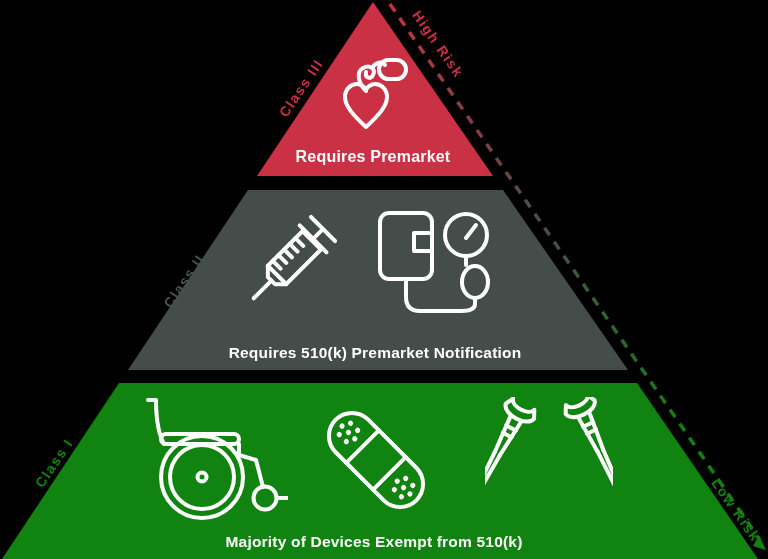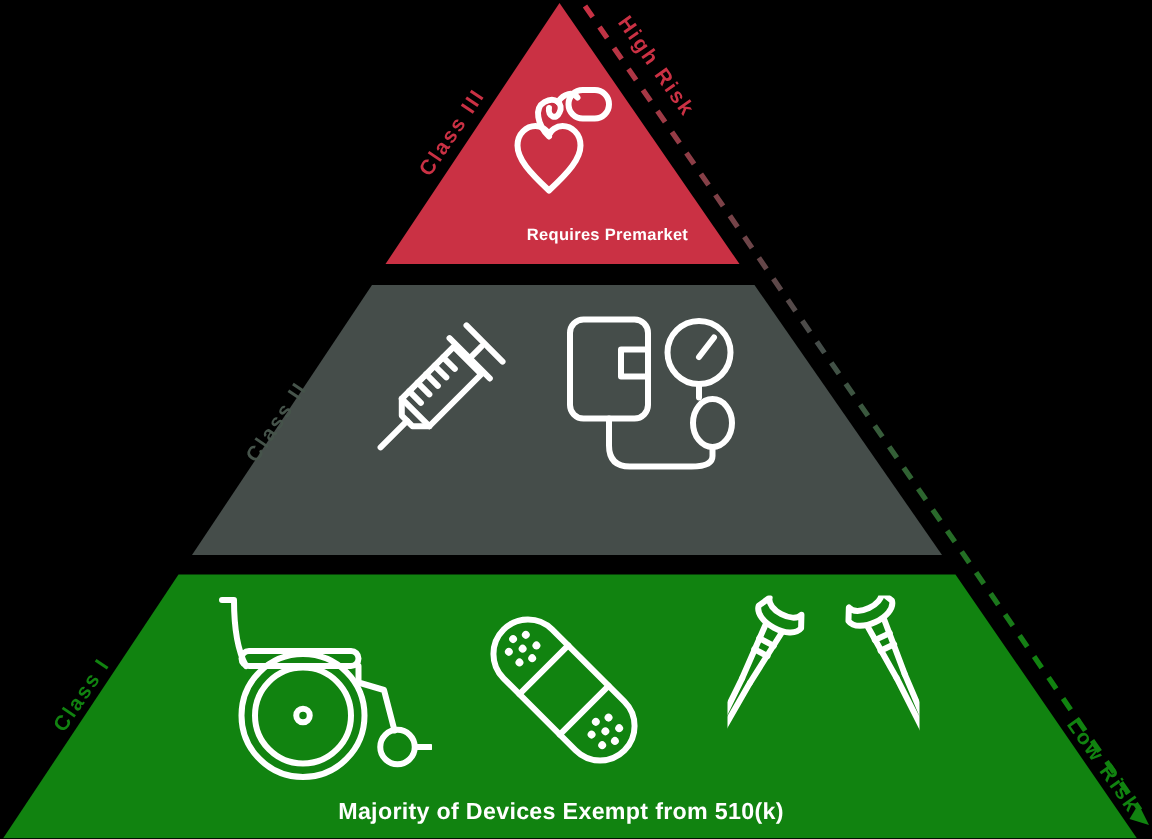--- a/index.html
+++ b/index.html
@@ -47,23 +47,24 @@
     <line x1="390" y1="4" x2="760" y2="540" stroke="url(#riskGrad)" stroke-width="3.5" stroke-dasharray="9 8"></line>
     <polygon points="766,550 753,546 759,536" fill="#118310"></polygon>
   </svg>
 
   <div class="edge-label red" style="left:301px;top:88px;--rot:-56deg;">Class III</div>
   <div class="edge-label red" style="left:438px;top:44px;--rot:55deg;">High Risk</div>
   <div class="edge-label grayish" style="left:184px;top:281px;--rot:-56deg;">Class II</div>
   <div class="edge-label green" style="left:54px;top:463px;--rot:-56deg;">Class I</div>
   <div class="edge-label green" style="left:736px;top:510px;--rot:55deg;">Low Risk</div>
 
-  <div class="caption" style="left:373px;top:157px;font-size:11px;margin-left:32px;">
+  <div class="caption" style="left:373px;top:157px;font-size:16px;">
     <div>Requires Premarket</div>
   </div>
+  <div class="caption" style="left:375px;top:353px;">Requires 510(k) Premarket Notification</div>
   <div class="caption" style="left:374px;top:542px;">Majority of Devices Exempt from 510(k)</div>
 
   <svg class="icon" style="left:337px;top:57px;" width="72" height="74" viewBox="0 0 72 74">
     <rect x="42" y="3" width="27" height="19" rx="9.5"></rect>
     <path d="M29,34 C21,26 19,15 26,11 C33,7 39,12 36,18 C34,23 28,21 29,15"></path>
     <path d="M35,11 C39,5 45,4 48,8"></path>
     <path d="M29,70 C16,58 8,49 8,40 C8,32 14,27 20,27 C24,27 28,30 29,33 C30,30 34,27 38,27 C44,27 50,32 50,40 C50,49 42,58 29,70 Z"></path>
   </svg>
 
   <svg class="icon" style="left:217px;top:205px;" width="130" height="130" viewBox="0 0 130 130">

